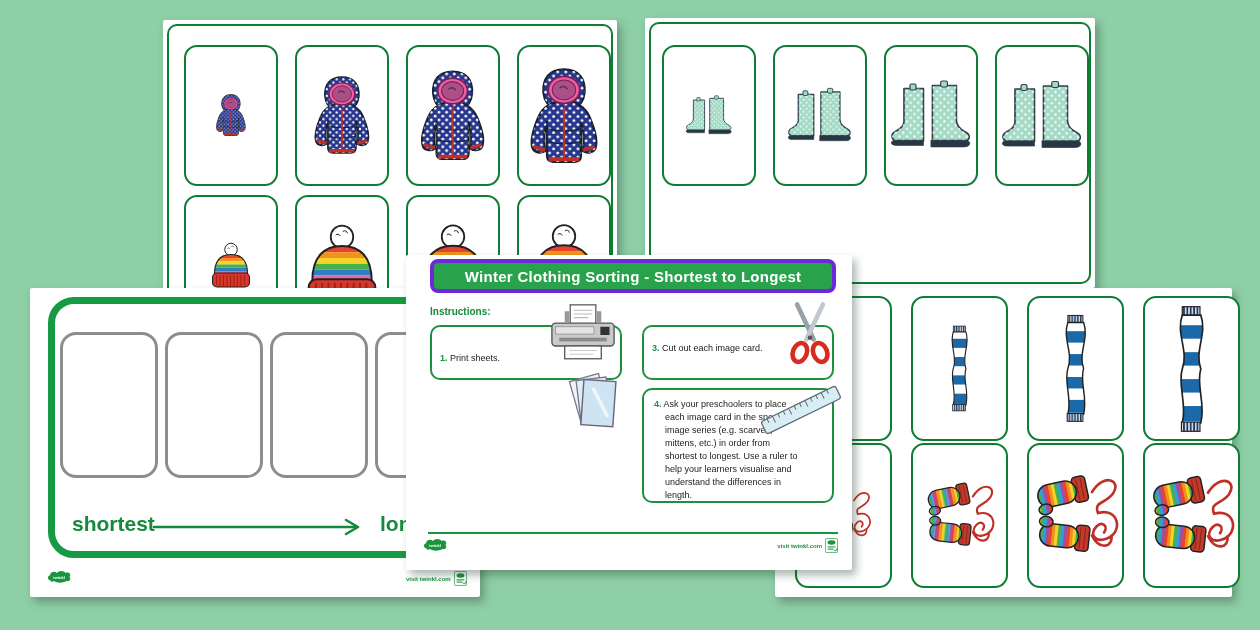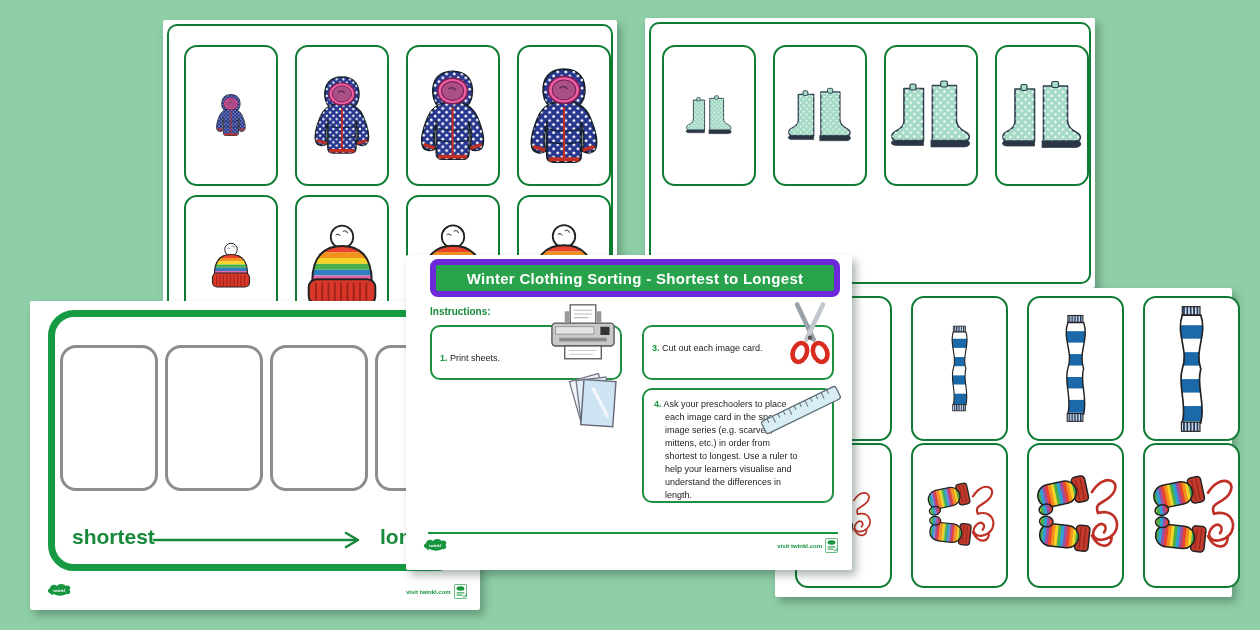--- a/index.html
+++ b/index.html
@@ -13,21 +13,21 @@
   .sheet-d .card{width:93px;height:141px;}
   .sheet-a .cards-row,.sheet-b .cards-row{gap:17px;}
   .sheet-d .cards-row{gap:19px;}
   
   .sort-frame{position:absolute;left:18px;top:9px;width:400px;height:247px;border:7px solid #169a43;border-radius:26px;}
   .slots-row{position:absolute;left:30px;top:44px;display:flex;gap:7px;}
   .slot{width:92px;height:140px;border:3px solid #8d8d8d;border-radius:16px;background:#fff;flex:none;}
   .sort-labels{position:absolute;left:0;top:222px;width:450px;height:30px;}
   .lbl{position:absolute;font-weight:bold;font-size:21px;color:#17893a;}
   
-  .banner{position:absolute;left:24px;top:4px;width:398px;height:26px;background:#28a24b;border:6px solid #6d28d9;border-radius:8px;display:flex;align-items:center;justify-content:center;}
+  .banner{position:absolute;left:24px;top:4px;width:398px;height:26px;background:#28a24b;border:4px solid #6d28d9;border-radius:8px;display:flex;align-items:center;justify-content:center;}
   .banner span{color:#fff;font-weight:bold;font-size:15px;letter-spacing:.3px;}
   .instr-label{position:absolute;left:24px;top:51px;font-size:10px;font-weight:bold;color:#17893a;}
   .ibox{position:absolute;border:2px solid #1d9140;border-radius:10px;background:#fff;font-size:9px;color:#1c1c1c;line-height:1.45;}
   .ibox p{margin:0;padding-left:11px;text-indent:-11px;}
   .ibox .num{color:#17953f;font-weight:bold;}
   .ibox.single{display:flex;align-items:center;}
   .icon-abs{position:absolute;pointer-events:none;}
   .footer-rule{position:absolute;background:#17953f;height:2px;}
   .visit{display:flex;align-items:center;gap:3px;position:absolute;}
   .visit span{font-size:6px;font-weight:bold;color:#17953f;white-space:nowrap;}
@@ -301,21 +301,21 @@
           </svg>
         </div>
         <div class="card">
           <svg width="115.9" height="114.0" viewBox="0 0 124 122">
             <use href="#g-mittens"></use>
           </svg>
         </div>
       </div>
   </div>
 
-  <div class="page sheet-c" style="left:30px;top:301px;width:450px;height:309px;z-index:3;">
+  <div class="page sheet-c" style="left:30px;top:288px;width:450px;height:309px;z-index:3;">
     <div class="sort-frame"></div>
     <div class="slots-row">
         <div class="slot"></div>
         <div class="slot"></div>
         <div class="slot"></div>
         <div class="slot"></div>
       </div>
     <div class="sort-labels">
       <span class="lbl" style="left:42px;top:2px;">shortest</span>
       <svg style="position:absolute;left:122px;top:8px;" width="216" height="18" viewBox="0 0 216 18">

